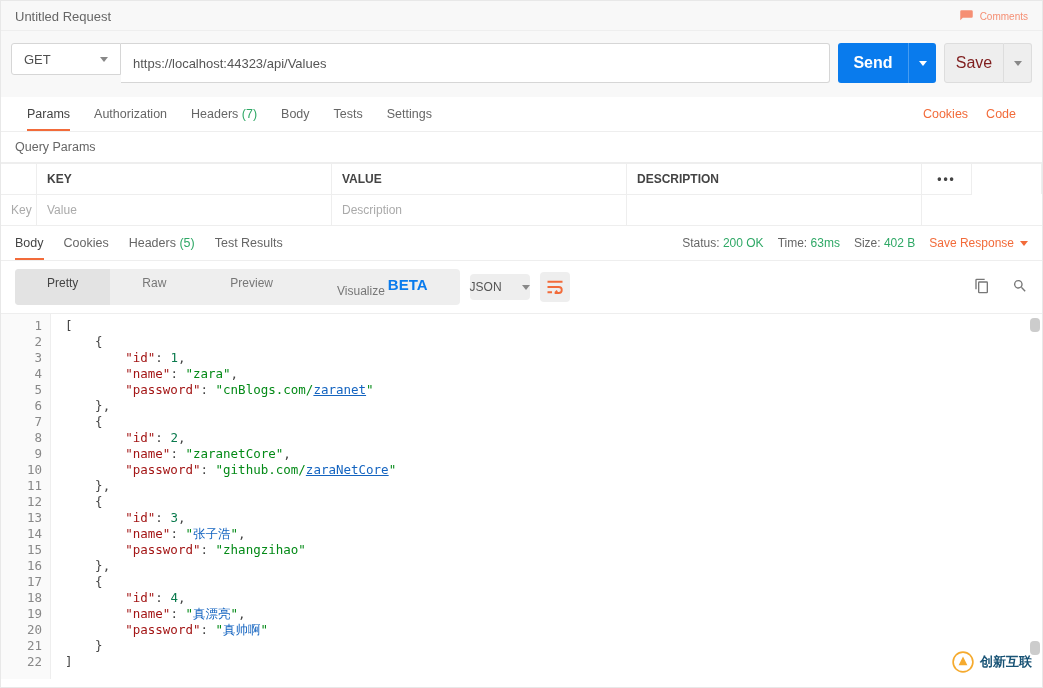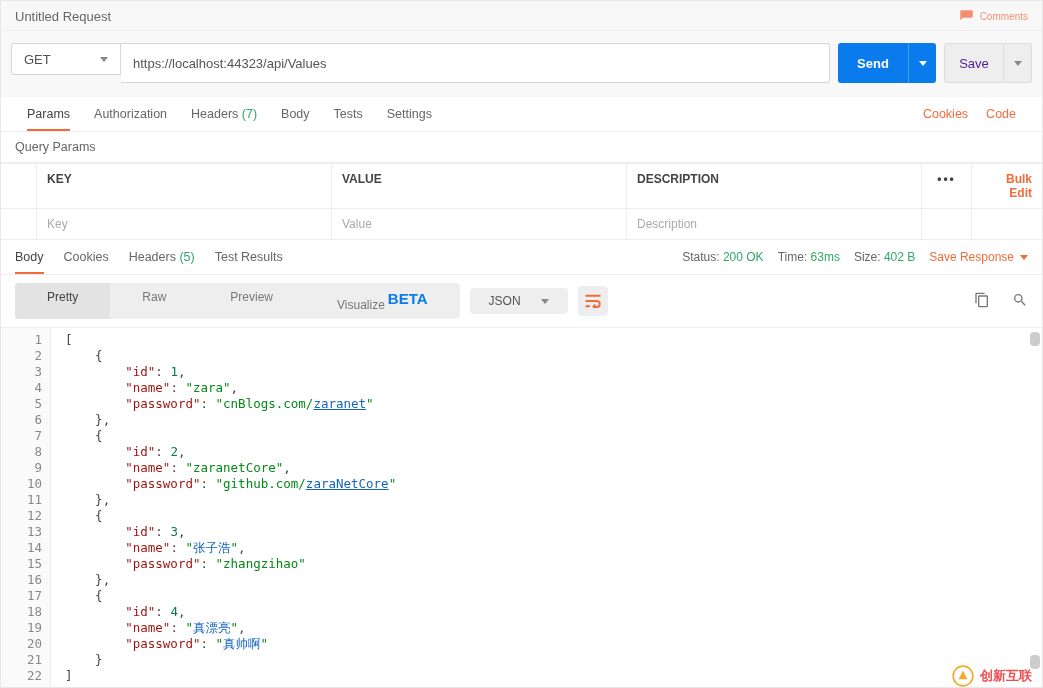--- a/index.html
+++ b/index.html
@@ -8,26 +8,26 @@
   
   .hdr { display: flex; align-items: center; justify-content: space-between; padding: 8px 14px 6px; background: #f8f8f8; border-bottom: 1px solid #eee; }
   .hdr-title { color: #666; font-size: 13px; }
   .comments { color: #f58f74; font-size: 10px; display: flex; align-items: center; gap: 6px; }
   .comments svg { width: 15px; height: 15px; fill: #f58f74; }
 
   
   .req-row { display: flex; gap: 8px; padding: 12px 10px 14px; background: #f8f8f8; }
   .method-sel { width: 110px; height: 32px; background: #fff; border: 1px solid #d6d6d6; border-radius: 3px 0 0 3px; display: flex; align-items: center; justify-content: space-between; padding: 0 12px; font-size: 13px; color: #505050; }
   .url-in { flex: 1; height: 40px; border: 1px solid #d6d6d6; border-left: none; border-radius: 0 3px 3px 0; padding: 0 12px; font-size: 13px; color: #555; background: #fff; margin-left: -8px; }
-  .btn { height: 40px; display: flex; align-items: center; justify-content: center; border-radius: 3px; font-size: 13px; }
+  .btn { height: 40px; display: flex; align-items: center; justify-content: center; border-radius: 3px; font-size: 16px; }
   .send-wrap { display: flex; }
   .send { background: #097bed; color: #fff; width: 70px; border-radius: 3px 0 0 3px; font-weight: 600; }
   .send-dd { background: #097bed; color: #fff; width: 28px; border-radius: 0 3px 3px 0; border-left: 1px solid rgba(255,255,255,.25); }
   .save-wrap { display: flex; }
-  .save { background: #eee; border:1px solid #ddd; color:#4c1d95; width:60px; border-radius:3px 0 0 3px; }
+  .save { background: #eee; border:1px solid #ddd; color:#7f1d1d; width:60px; border-radius:3px 0 0 3px; }
   .save-dd { background: #eee; border:1px solid #ddd; border-left:none; color:#555; width:28px; border-radius:0 3px 3px 0; }
 
   
   .tabs { display:flex; justify-content:space-between; border-bottom:1px solid #eee; padding: 0 26px; background:#fff; }
   .tabs-left { display:flex; gap:24px; }
   .tab { padding: 10px 0 8px; color:#666; font-size:12.5px; cursor:pointer; border-bottom:2px solid transparent; }
   .tab.active { border-bottom:2px solid #f26b3a; color:#444; }
   .tab .ct { color:#2fa866; }
   .tabs-right { display:flex; gap:18px; align-items:center; color:#f26b3a; font-size:12.5px; }
 
@@ -49,21 +49,21 @@
   .resp-meta { display:flex; align-items:center; gap:14px; color:#666; font-size:12px; }
   .resp-meta .g { color:#2fa866; }
   .save-resp { color:#f26b3a; display:flex; align-items:center; gap:6px; }
 
   
   .view-row { display:flex; align-items:center; gap:10px; padding: 8px 14px; border-bottom:1px solid #eee; }
   .seg { display:flex; background:#eee; border-radius:4px; overflow:hidden; }
   .seg .item { padding:7px 32px; color:#777; font-size:12px; }
   .seg .item.sel { background:#e3e3e3; color:#444; }
   .beta { color:#097bed; font-size:15px; font-weight:700; margin-left:3px; vertical-align: super; }
-  .pill { background:#eee; border-radius:4px; padding:6px 19px; display:flex; align-items:center; gap:20px; color:#555; }
+  .pill { background:#eee; border-radius:4px; padding:6px 0; display:flex; align-items:center; gap:20px; color:#555; }
   .wrap-ico { width:30px; height:30px; display:flex; align-items:center; justify-content:center; background:#eee; border-radius:4px; }
   .wrap-ico svg { stroke:#f26b3a; }
   .vr-spacer { flex:1; }
   .ico-btn svg { width:16px; height:16px; fill:#777; }
 
   
   .code-wrap { display:flex; font-family: Consolas, Menlo, monospace; font-size:12.5px; height: 365px; overflow:auto; position:relative; }
   .gutter { background:#fafafa; border-right:1px solid #eee; text-align:right; padding: 4px 8px 4px 4px; color:#888; user-select:none; width:50px; }
   .gutter div { height:16px; line-height:16px; }
   .code { padding:4px 0 4px 14px; flex:1; overflow-x:auto; }
@@ -73,21 +73,21 @@
   .s { color:#048a17; }
   .lnk { color:#1464c0; text-decoration:underline;text-align:center; }
   .cjk { color:#1464c0; }
   .p { color:#444; }
 
   .chev { width:0; height:0; border-left:4px solid transparent; border-right:4px solid transparent; border-top:5px solid #888; display:inline-block; }
   .chev.white { border-top-color:#fff; }
 
   .watermark { position:absolute; right:10px; bottom:6px; display:flex; align-items:center; gap:6px; opacity:.95; pointer-events:none; }
   .watermark .logo { width:22px; height:22px; }
-  .watermark .txt { color:#ef4444; font-weight:700; font-size:13px; }
+  .watermark .txt { color:#0c4a6e; font-weight:700; font-size:13px; }
   .scroll-ind { position:absolute; right:2px; width:10px; background:#ccc; border-radius:4px; }
 </style>
 </head>
 <body>
 
 <div class="hdr">
   <div class="hdr-title">Untitled Request</div>
   <div class="comments">
     <svg viewBox="0 0 24 24">
         <path d="M20 2H4a2 2 0 0 0-2 2v14l4-4h14a2 2 0 0 0 2-2V4a2 2 0 0 0-2-2z"></path>
@@ -131,21 +131,20 @@
   </div>
 </div>
 
 <div class="qp-head">Query Params</div>
 <div class="tbl">
   <div class="tbl-h first"></div>
   <div class="tbl-h">KEY</div>
   <div class="tbl-h">VALUE</div>
   <div class="tbl-h">DESCRIPTION</div>
   <div class="tbl-h more-dots">•••</div>
-  <div class="tbl-h last bulk">Bulk Edit</div>
 
   <div class="tbl-c first"></div>
   <div class="tbl-c ph">Key</div>
   <div class="tbl-c ph">Value</div>
   <div class="tbl-c ph">Description</div>
   <div class="tbl-c"></div>
   <div class="tbl-c last"></div>
 </div>
 
 <div class="resp-row">

